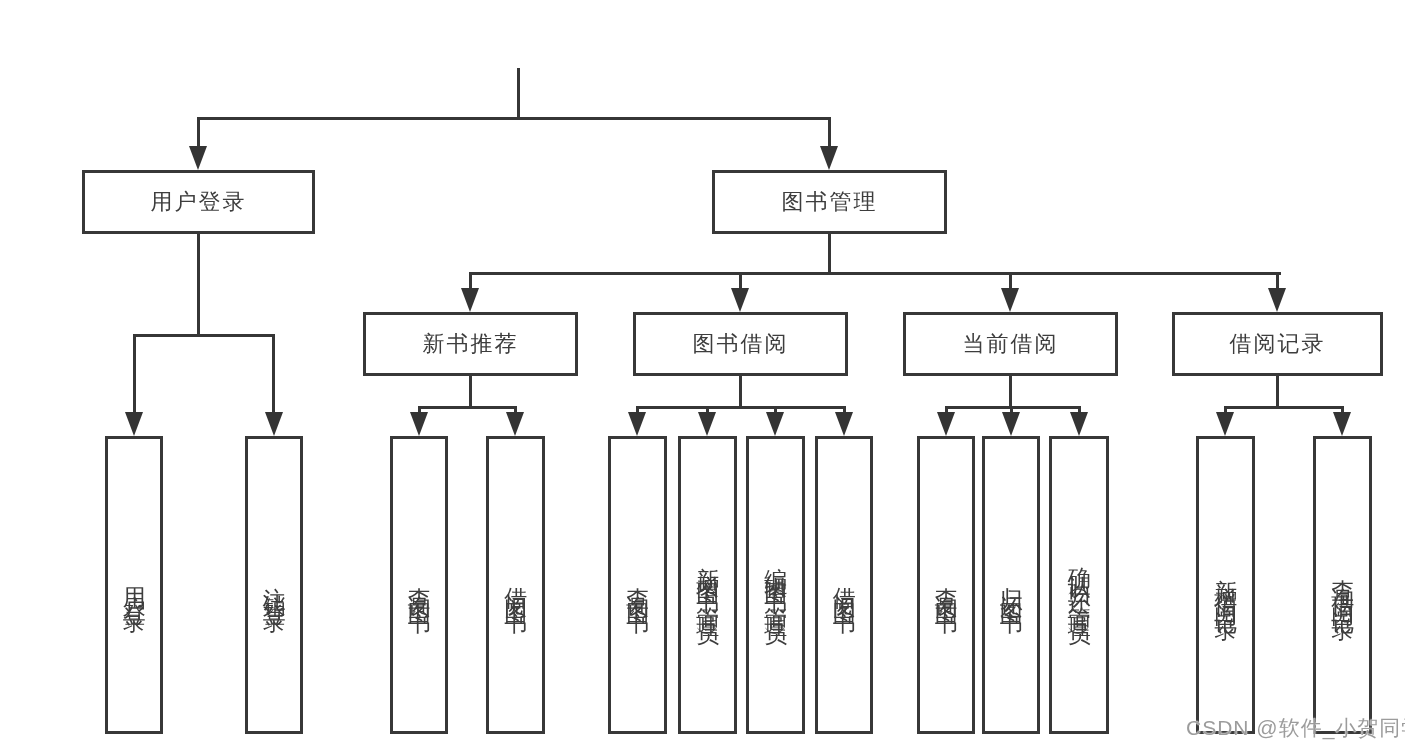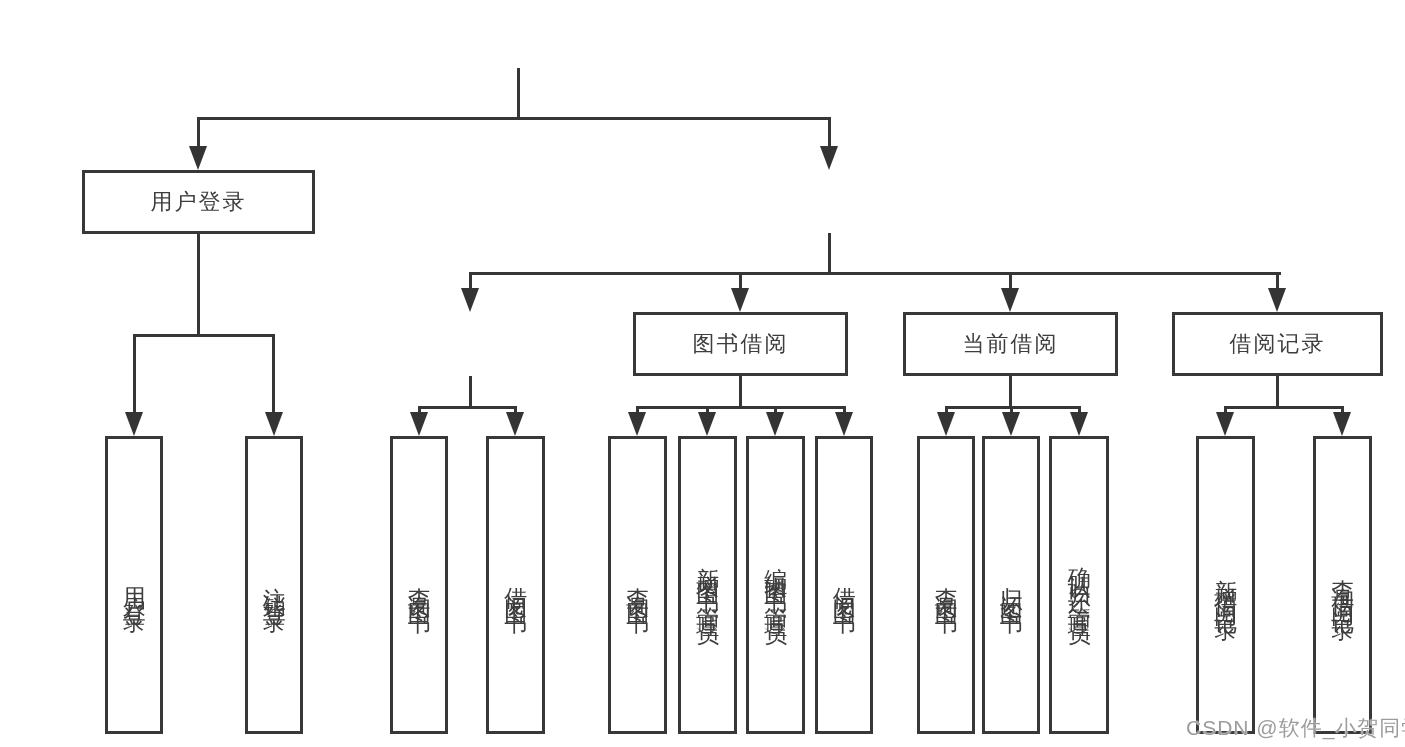--- a/index.html
+++ b/index.html
@@ -114,21 +114,27 @@
   <div class="vl" style="left:1224px;top:406px;height:6px"></div>
   <div class="ah" style="left:1216px;top:412px"></div>
   <div class="vl" style="left:1341px;top:406px;height:6px"></div>
   <div class="ah" style="left:1333px;top:412px"></div>
 
 
   <div class="node h" style="left:82px;top:170px;width:233px;height:64px">
     <span>用户登录</span>
   </div>
 
+  <div class="node h" style="left:712px;top:170px;width:235px;height:64px">
+    <span>图书管理</span>
+  </div>
 
+  <div class="node h" style="left:363px;top:312px;width:215px;height:64px">
+    <span>新书推荐</span>
+  </div>
 
   <div class="node h" style="left:633px;top:312px;width:215px;height:64px">
     <span>图书借阅</span>
   </div>
 
   <div class="node h" style="left:903px;top:312px;width:215px;height:64px">
     <span>当前借阅</span>
   </div>
 
   <div class="node h" style="left:1172px;top:312px;width:211px;height:64px">

